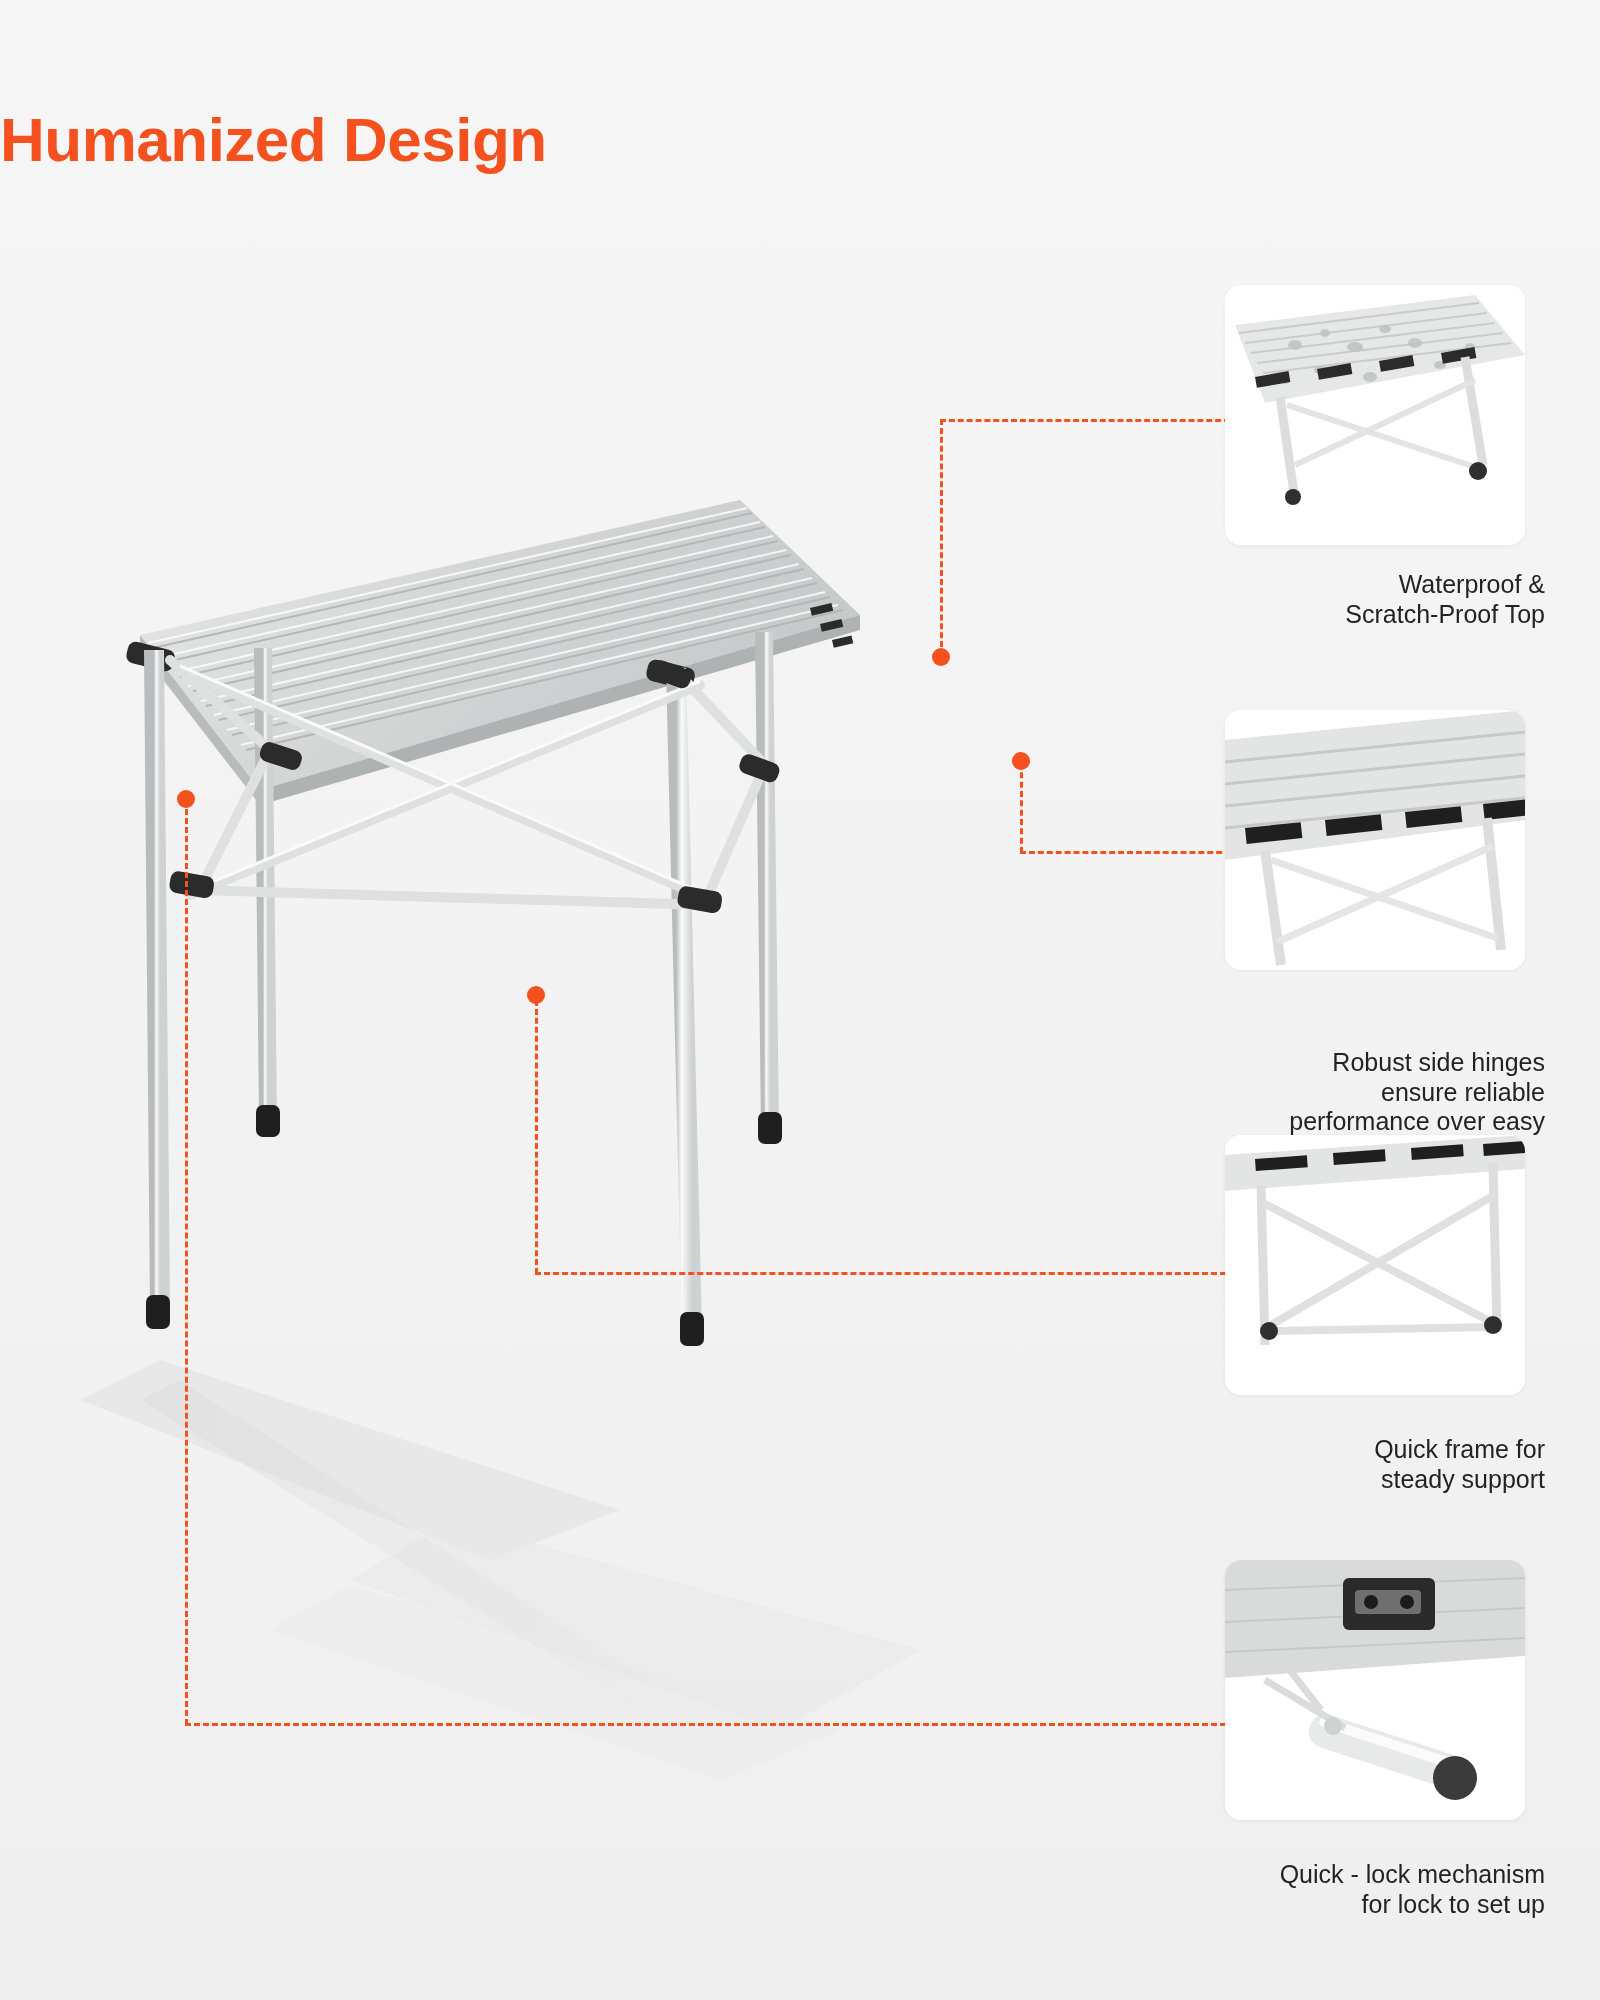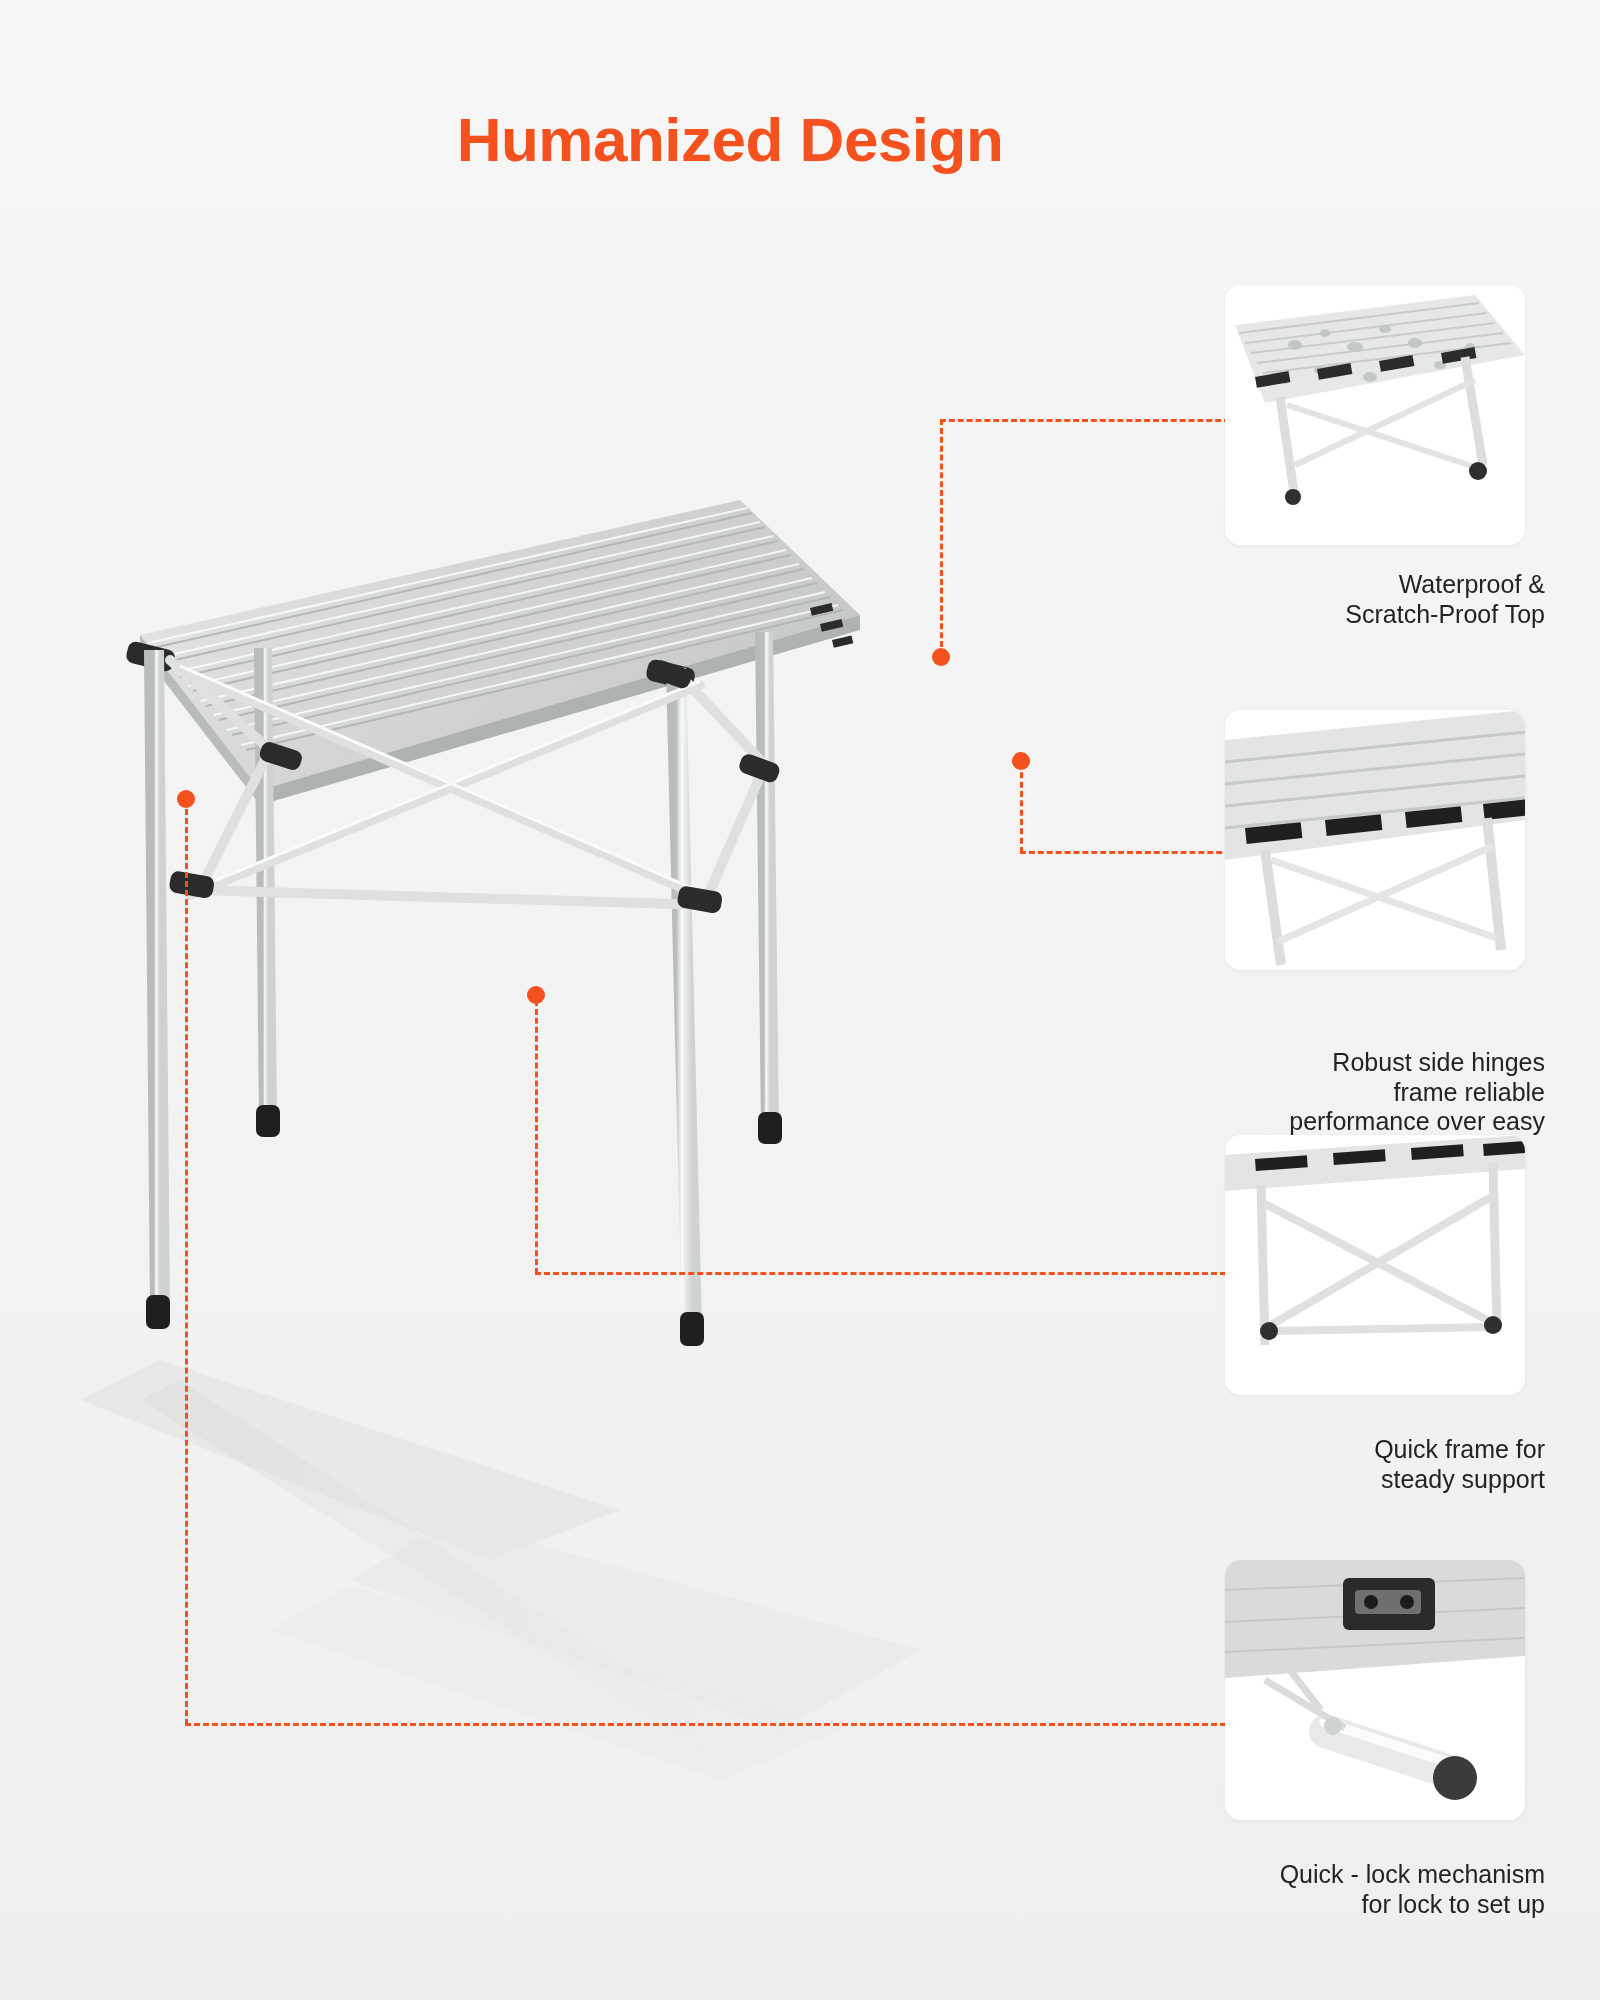--- a/index.html
+++ b/index.html
@@ -20,21 +20,21 @@
     top: 0;
     width: 1600px;
     height: 2000px;
     background: linear-gradient(180deg, #f6f6f6 0%, #f2f2f2 60%, #efefef 100%);
   }
   .headline {
     position: absolute;
     left: 0;
     top: 104px;
     width: 1460px;
-    text-align: center;
+    text-align: left;
     font-size: 62px;
     font-weight: bold;
     color: #f4511e;
     letter-spacing: -0.5px;
   }
 
   
   .card {
     position: absolute;
     width: 300px;
@@ -274,21 +274,21 @@
       <path d="M40 140 L56 255" stroke="#dcdede" stroke-width="10" fill="none"></path>
       <path d="M262 108 L276 240" stroke="#dcdede" stroke-width="10" fill="none"></path>
       <g stroke="#e4e6e6" stroke-width="7" fill="none">
         <line x1="46" y1="150" x2="272" y2="228"></line>
         <line x1="268" y1="136" x2="52" y2="232"></line>
       </g>
     </svg>
   </div>
   <div class="card-label" style="left:1205px; top:1000px;margin-top:48px;">
     <div>Robust side hinges</div>
-    <div>frame reliable</div>
+    <div>ensure reliable</div>
     <div>performance over easy</div>
   </div>
 
   <div class="card" style="left:1225px; top:1135px;">
     <svg width="300" height="260" viewBox="0 0 300 260">
       <rect width="300" height="260" fill="#ffffff"></rect>
       <polygon points="0,20 300,0 300,34 0,56" fill="#e3e5e5"></polygon>
       <g fill="#1f1f1f">
         <rect x="30" y="24" width="52" height="12" transform="rotate(-4 30 24)"></rect>
         <rect x="108" y="18" width="52" height="12" transform="rotate(-4 108 18)"></rect>

